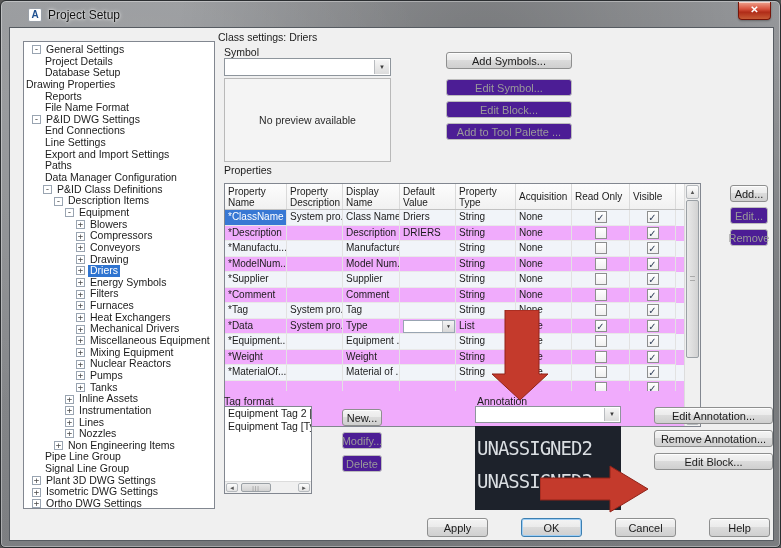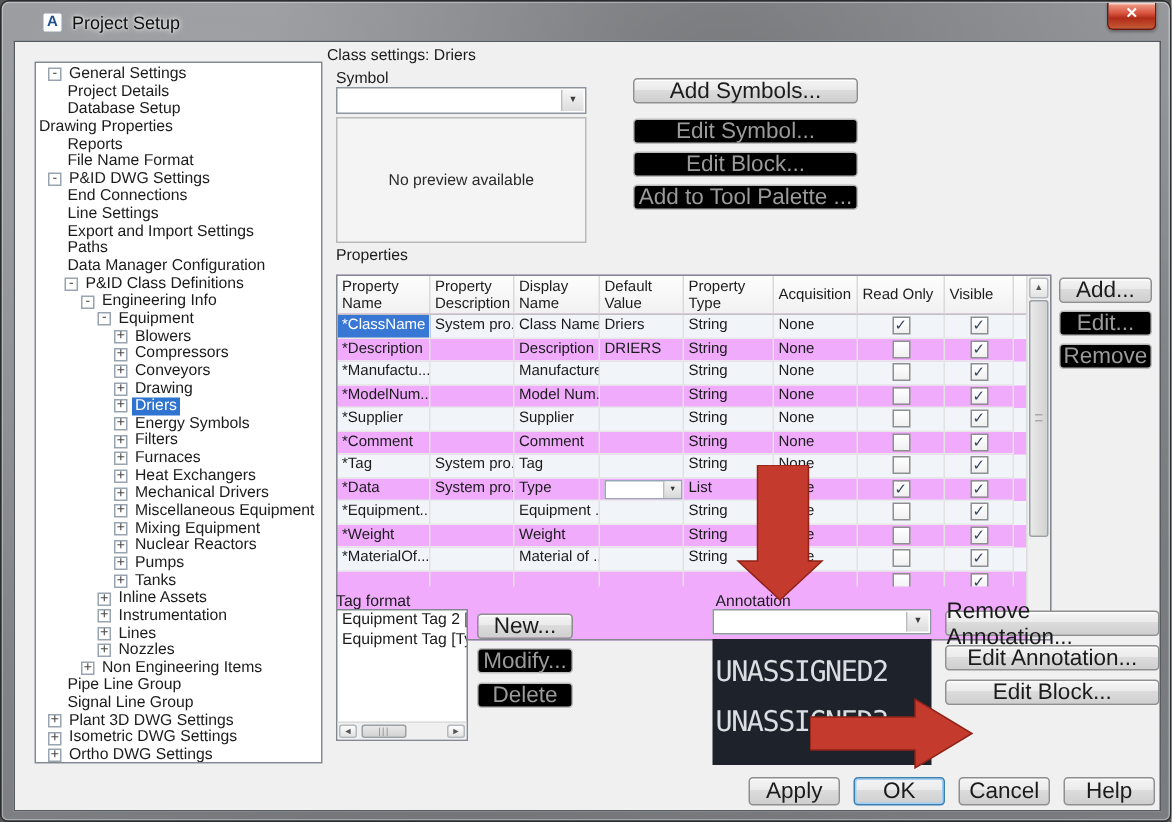--- a/index.html
+++ b/index.html
@@ -50,25 +50,25 @@
   .combo .val { position:absolute; left:4px; top:0; right:17px; line-height:16px;
     white-space:nowrap; overflow:hidden; color:#111;margin-top:43px; }
   .combo .drop { position:absolute; right:1px; top:1px; bottom:1px; width:15px;
     background:linear-gradient(#f6f6f6,#dcdcdc); border-left:1px solid #b9bcc0;
     color:#3c3c3c; font-size:6px; text-align:center; line-height:14px; }
 
   .preview-box { position:absolute; background:#f4f4f4; border:1px solid #b9b9b9;
     display:flex; align-items:center; justify-content:center; font-size:10.5px; color:#2a2a2a; }
 
   
-  .btn { border:1px solid #8e8f8f; border-radius:3px; font-size:15px; color:#1b1b1b;
+  .btn { border:1px solid #8e8f8f; border-radius:3px; font-size:11px; color:#1b1b1b;
     background:linear-gradient(#f4f4f4, #ebebeb 45%, #dcdcdc 46%, #cfcfcf);
     display:flex; align-items:center; justify-content:center; cursor:default;
-    box-shadow: inset 0 1px 0 rgba(255,255,255,.8); }
-  .btn.disabled { color:#9a9a9a; border-color:#bcbcbc; background:#000000; box-shadow:none; }
+    box-shadow: inset 0 1px 0 rgba(255,255,255,.8); margin-left: 24px; }
+  .btn.disabled { color:#9a9a9a; border-color:#bcbcbc; background:#4c1d95; box-shadow:none; }
   .btn.focused { border-color:#3c7fb1; box-shadow: inset 0 0 0 1px #9ecef5, inset 0 1px 0 rgba(255,255,255,.8); }
   .bstack { position:absolute; display:flex; flex-direction:column; }
   .bstack .btn { height:17px; margin-bottom:5px; }
 
   
   .props-table { position:absolute; left:214px; top:155px; width:477px; height:244px;
     border:1px solid #828790; background:#f0abfc; overflow:hidden; }
   .phead { display:flex; height:26px; background:linear-gradient(#fdfdfd,#f1f1f1);
     border-bottom:1px solid #c2c2c2; }
   .hcell { font-size:10px; color:#1b1b1b; padding:1px 3px; border-right:1px solid #dadada;
@@ -173,21 +173,21 @@
         </div>
         <div class="titem" style="padding-left: 19px;">
           <span class="tlabel">Data Manager Configuration</span>
         </div>
         <div class="titem" style="padding-left: 19px;">
           <span class="ebox">-</span>
           <span class="tlabel">P&amp;ID Class Definitions</span>
         </div>
         <div class="titem" style="padding-left: 30px;">
           <span class="ebox">-</span>
-          <span class="tlabel">Engineering Info</span>
+          <span class="tlabel">Description Items</span>
         </div>
         <div class="titem" style="padding-left: 41px;">
           <span class="ebox">-</span>
           <span class="tlabel">Equipment</span>
         </div>
         <div class="titem" style="padding-left: 52px;">
           <span class="ebox">+</span>
           <span class="tlabel">Blowers</span>
         </div>
         <div class="titem" style="padding-left: 52px;">
@@ -524,22 +524,22 @@
     <div class="lbl" style="left:467px; top:367px;">Annotation</div>
     <div class="combo" style="left:465px; top:378px; width:146px; height:17px;">
       <span class="val" style="line-height:15px;">Driers Info Tag</span>
       <span class="drop" style="line-height:13px;">▼</span>
     </div>
     <div class="anno-preview" id="anno-preview">
         <div class="anno-line">UNASSIGNED2</div>
         <div class="anno-line">UNASSIGNED3</div>
       </div>
     <div class="bstack" id="anno-buttons" style="left:620px; top:379px; width:143px;">
+        <div class="btn" style="margin-bottom: 6px;">Edit Annotation...</div>
         <div class="btn" style="margin-bottom: 6px;">Remove Annotation...</div>
-        <div class="btn" style="margin-bottom: 6px;">Edit Annotation...</div>
         <div class="btn" style="margin-bottom: 6px;">Edit Block...</div>
       </div>
 
     <div class="footer" id="footer">
         <div class="btn">Apply</div>
         <div class="btn focused">OK</div>
         <div class="btn">Cancel</div>
         <div class="btn">Help</div>
       </div>
 

